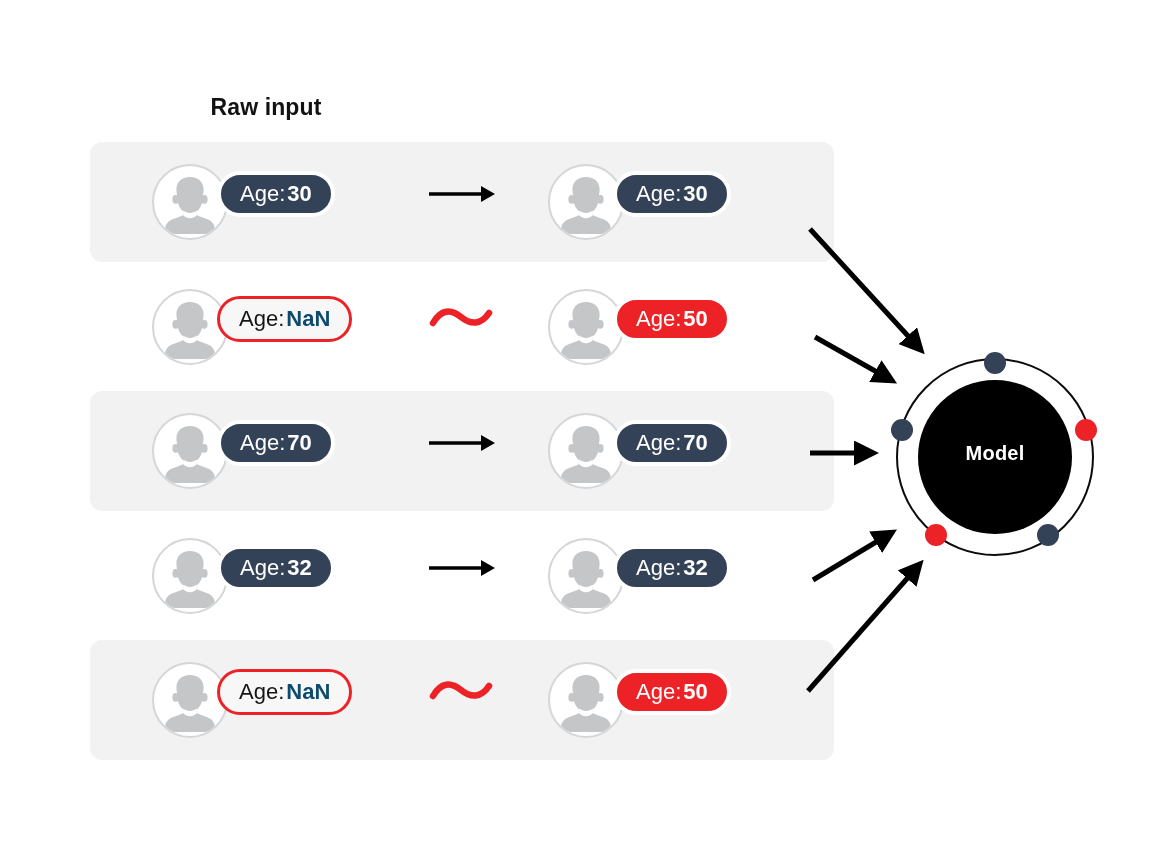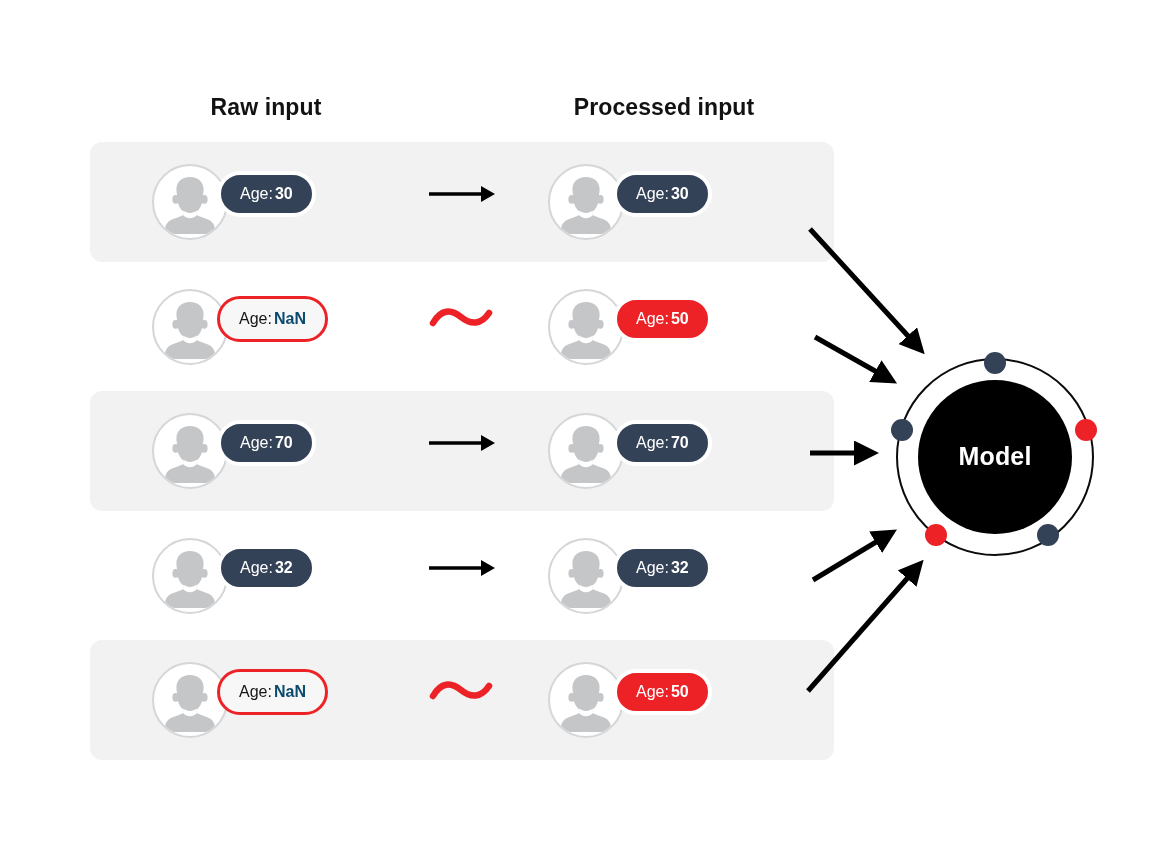--- a/index.html
+++ b/index.html
@@ -73,21 +73,21 @@
   .pill {
     position: absolute;
     top: 29px;
     height: 46px;
     display: flex;
     align-items: center;
     justify-content: center;
     box-sizing: border-box;
     border-radius: 23px;
     padding: 0 19px;
-    font-size: 16px;
+    font-size: 22px;
     white-space: nowrap;
     z-index: 2;
     border: 4px solid #ffffff;
   }
   .pill .lab { font-weight: 400; }
   .pill .val { font-weight: 700; margin-left: 2px; }
 
   .pill.navy {
     background: #344258;
     color: #ffffff;
@@ -120,21 +120,21 @@
     top: 350px;
     width: 214px;
     height: 214px;
   }
   #model-node svg { display: block; width: 100%; height: 100%; overflow: visible; }
   #model-label {
     position: absolute;
     left: 0; right: 0;
     top: 92px;
     text-align: center;
-    font-size: 25px;
+    font-size: 20px;
     font-weight: 700;
     color: #ffffff;
     letter-spacing: .2px;
     pointer-events: none;
   }
 
   
   #feed-arrows {
     position: absolute;
     left: 0; top: 0;
@@ -142,21 +142,20 @@
     height: 847px;
     pointer-events: none;
   }
 </style>
 </head>
 <body>
 
 <div class="stage">
 
   <div class="col-header" id="hdr-raw">Raw input</div>
-  <div class="col-header" id="hdr-proc">Processed input</div>
 
   <div id="rows-layer">
       <div class="row-band" style="top: 142px;"></div>
       <div class="row" style="top: 142px;">
         <div class="avatar" style="left: 152px;">
           <svg viewBox="0 0 72 72">
             <g fill="#c4c6c8">
               <path d="M36 11c-8.4 0-13.6 5-13.6 12.6 0 2 .3 4 .8 5.8c-1.7.3-2.6 1.8-2.3 3.8c.35 2.4 1.6 4 3.2 4.2c1.5 5.6 6.1 10.2 11.9 10.2s10.4-4.6 11.9-10.2c1.6-.2 2.85-1.8 3.2-4.2c.3-2-.6-3.5-2.3-3.8c.5-1.8.8-3.8.8-5.8C49.6 16 44.4 11 36 11z"></path>
               <path d="M27.6 38.5c-1.2 1.6-2.7 2.6-4.3 2.6c-1 0-1.7-.3-2.2-1c-.6-.8-.5-1.9.2-2.5l1.4-1.2z" opacity="0"></path>
               <path d="M29.2 42.2v5.2c0 1.2-.7 2.2-1.8 2.6L18 53.4C13.9 55 11 59 11 63.6V68h50v-4.4c0-4.6-2.9-8.6-7-10.2l-9.4-3.4c-1.1-.4-1.8-1.4-1.8-2.6v-5.2c-2 1.9-4.4 3-6.8 3s-4.8-1.1-6.8-3z"></path>

